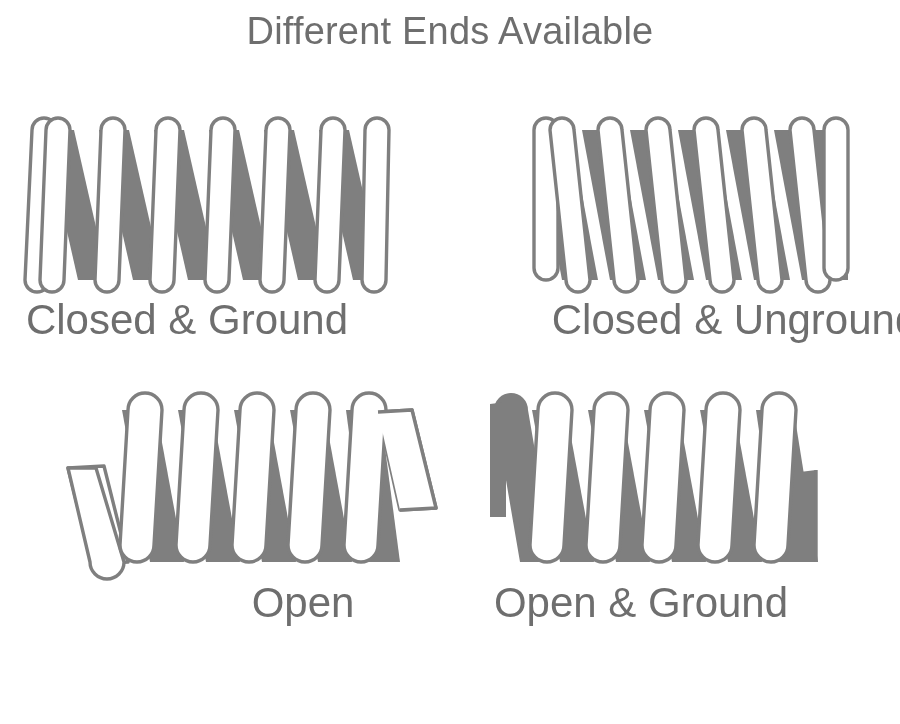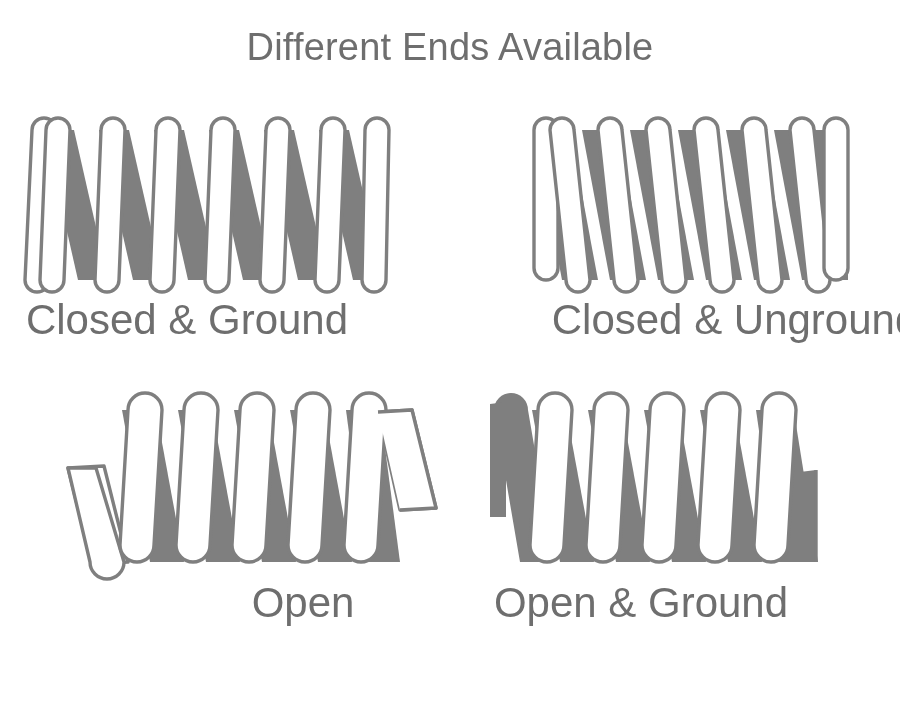--- a/index.html
+++ b/index.html
@@ -17,21 +17,21 @@
   }
   #figure {
     position: relative;
     width: 900px;
     height: 724px;
     background: #ffffff;
   }
   .fig-title {
     position: absolute;
     left: 0;
-    top: 24px;
+    top: 8px;
     width: 900px;
     text-align: center;
     font-size: 38px;
     font-weight: 400;
     color: #6e6e6e;
     letter-spacing: 0.2px;
     line-height: 46px;
     white-space: nowrap;
   }
   .spring-grid {

